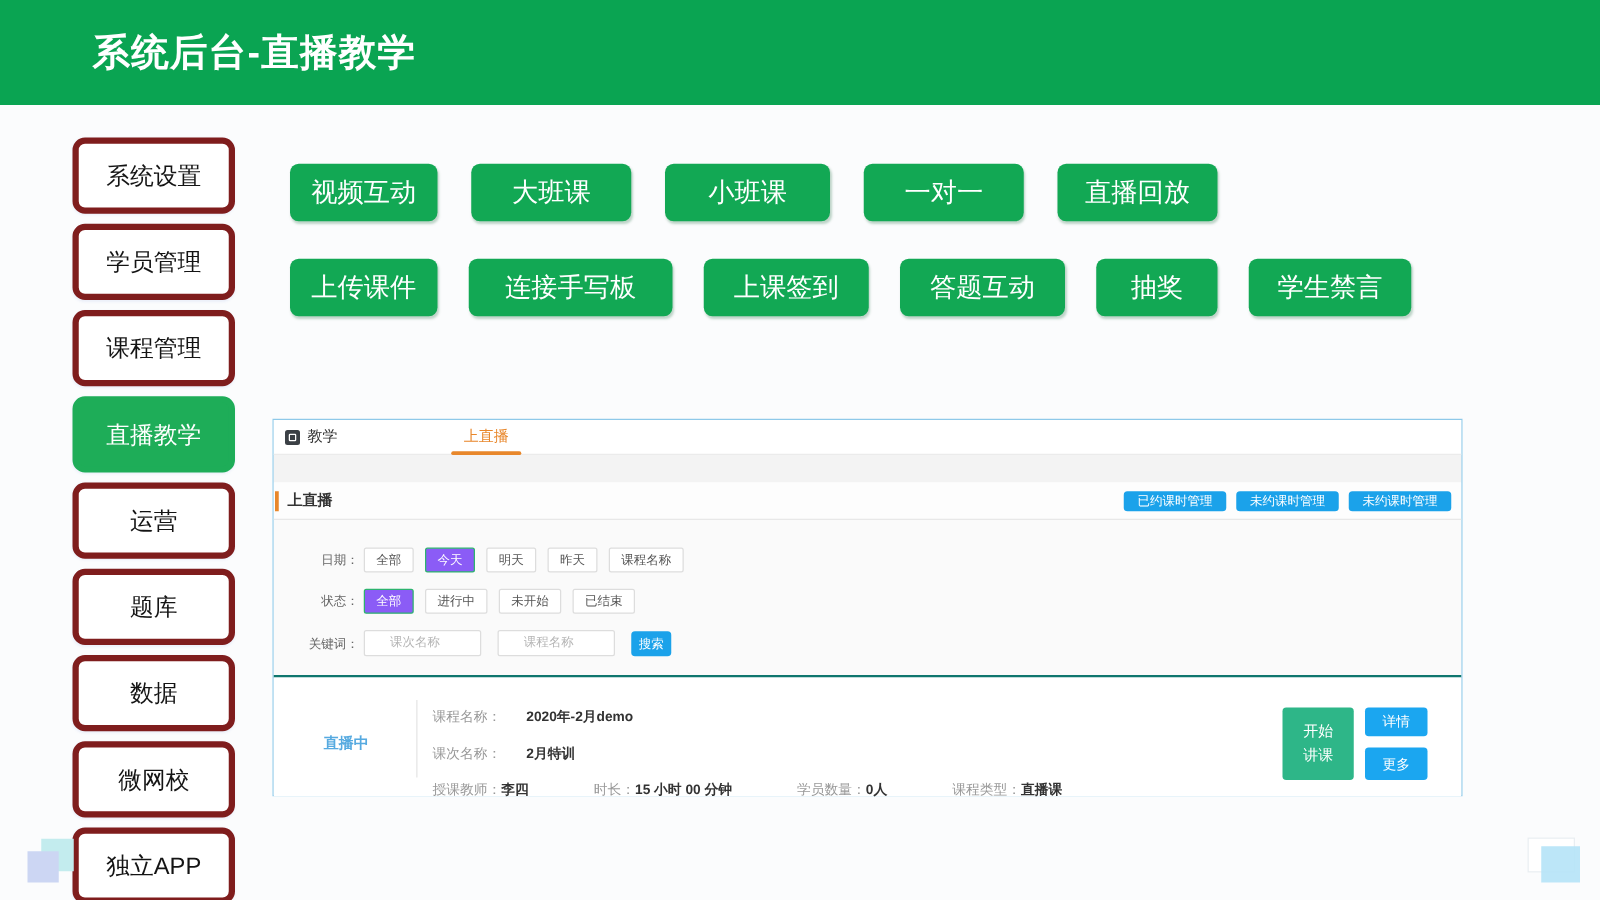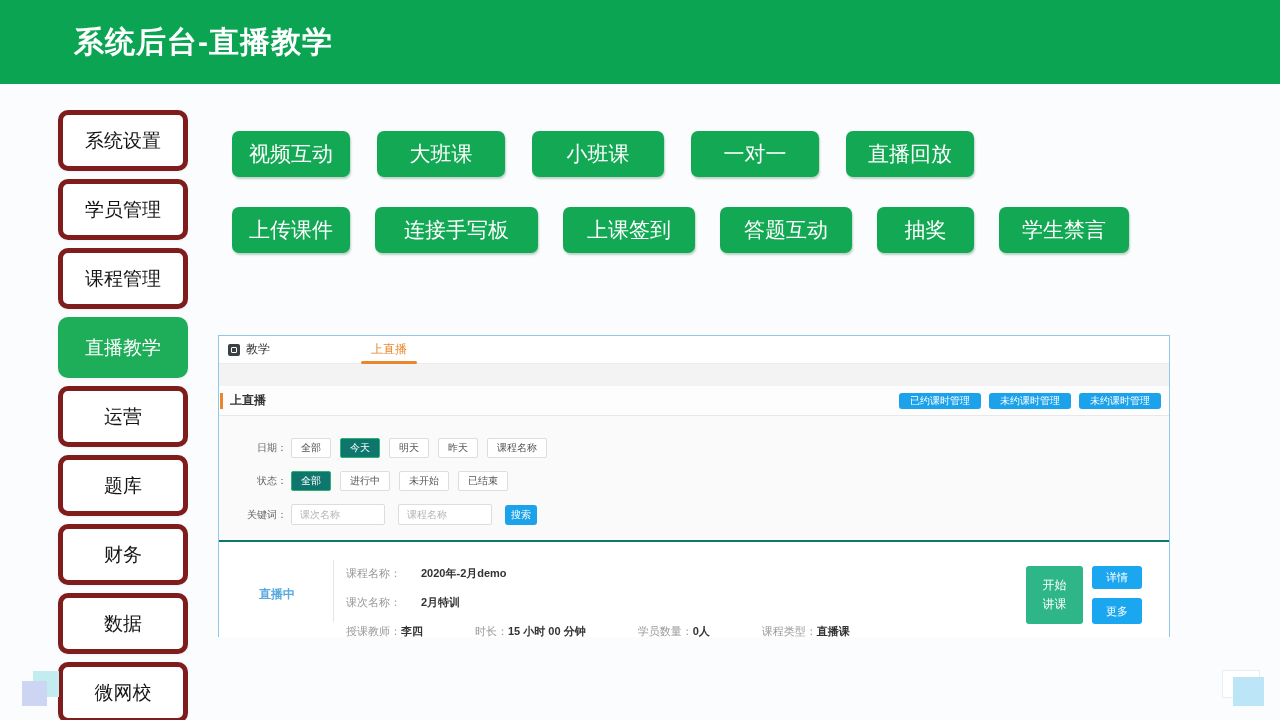--- a/index.html
+++ b/index.html
@@ -56,23 +56,23 @@
               height:16px; padding:0 11px; display:flex; align-items:center; cursor:pointer;
               font-family:inherit; }
 
   .filters { position:relative; height:126px; background:#fafafa; border-bottom:2px solid #0f766e; }
   .f-row { position:absolute; left:10px; display:flex; align-items:center; }
   .filters .f-row { top:auto; }
   .f-row.r1f { top:22px; } .f-row.r2f { top:55px; } .f-row.r3f { top:88px;align-items:center; }
   .f-label { width:58px; text-align:right; font-size:10px; color:#666; margin-right:4px; }
   .f-opt { height:20px; padding:0 9px; margin-right:9px; background:#fff; border:1px solid #ddd;
            border-radius:2px; font-size:10px; color:#555; display:flex; align-items:center; cursor:pointer; }
-  .f-opt.active { background:#0f766e; border-color:#2cb36e; color:#fff;font-family:Liberation Mono, monospace; }
+  .f-opt.active { background:#8b5cf6; border-color:#2cb36e; color:#fff;font-family:Liberation Mono, monospace; }
   .f-input { width:94px; height:21px; margin-right:13px; border:1px solid #ddd; border-radius:2px;
-             background:#fff; font-size:10px; color:#333; padding:0 8px; font-family:inherit; }
+             background:#fff; font-size:10px; color:#333; padding:0 20px; font-family:inherit; }
   .f-input::placeholder { color:#b5b5b5; }
   .search-btn { width:32px; height:20px; background:#1ba2ea; border:none; border-radius:3px;
                 color:#fff; font-size:10px; cursor:pointer; font-family:inherit; }
 
   .course-row { position:relative; height:95px; background:#fff; }
   .live-status { position:absolute; left:40px; top:44px; font-size:12px; color:#56aae0; font-weight:bold; }
   .v-divider { position:absolute; left:114px; top:18px; height:62px; width:1px; background:#e5e5e5; }
   .c-line { position:absolute; left:127px; display:flex; font-size:11px;gap:20px; }
   .c-line.l1 { top:24px; } .c-line.l2 { top:53px; } .c-line.l3 { top:82px; }
   .c-label { color:#999; }
@@ -102,21 +102,20 @@
     <h1>系统后台-直播教学</h1>
   </div>
 
   <div class="sidebar">
     <div class="side-btn">系统设置</div>
     <div class="side-btn">学员管理</div>
     <div class="side-btn">课程管理</div>
     <div class="side-btn active">直播教学</div>
     <div class="side-btn">运营</div>
     <div class="side-btn">题库</div>
-    <div class="side-btn">财务</div>
     <div class="side-btn">数据</div>
     <div class="side-btn">微网校</div>
     <div class="side-btn">独立APP</div>
   </div>
 
   <div class="feat-row r1">
     <div class="feat-btn">视频互动</div>
     <div class="feat-btn">大班课</div>
     <div class="feat-btn">小班课</div>
     <div class="feat-btn">一对一</div>

